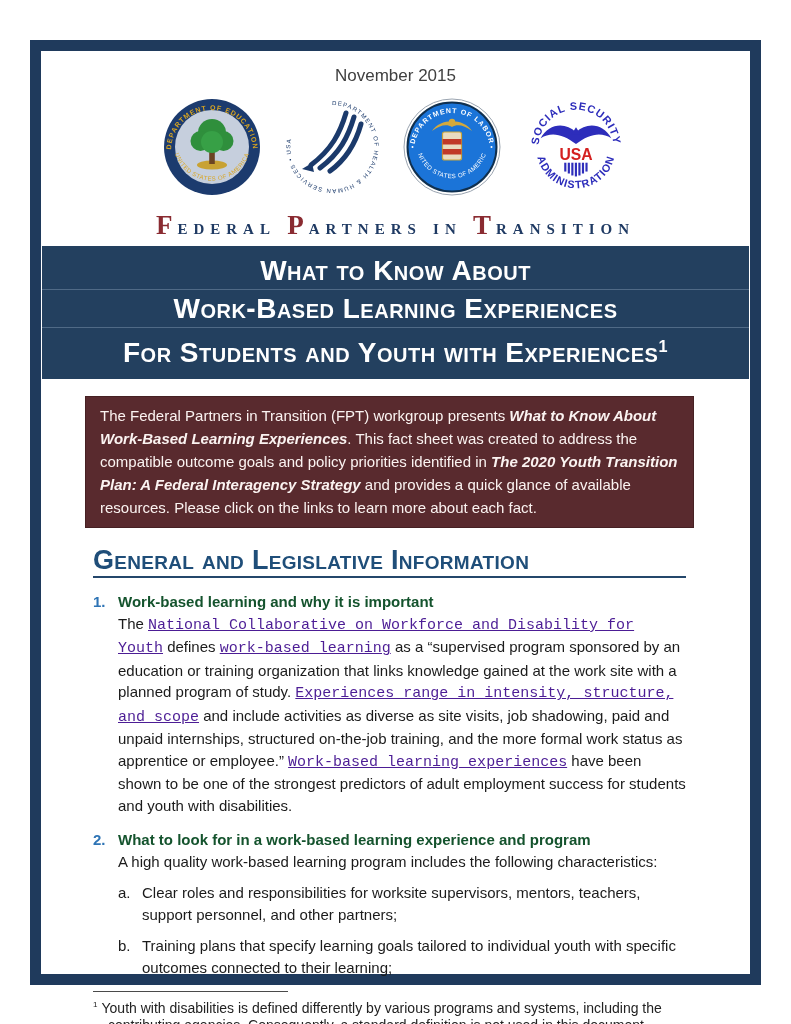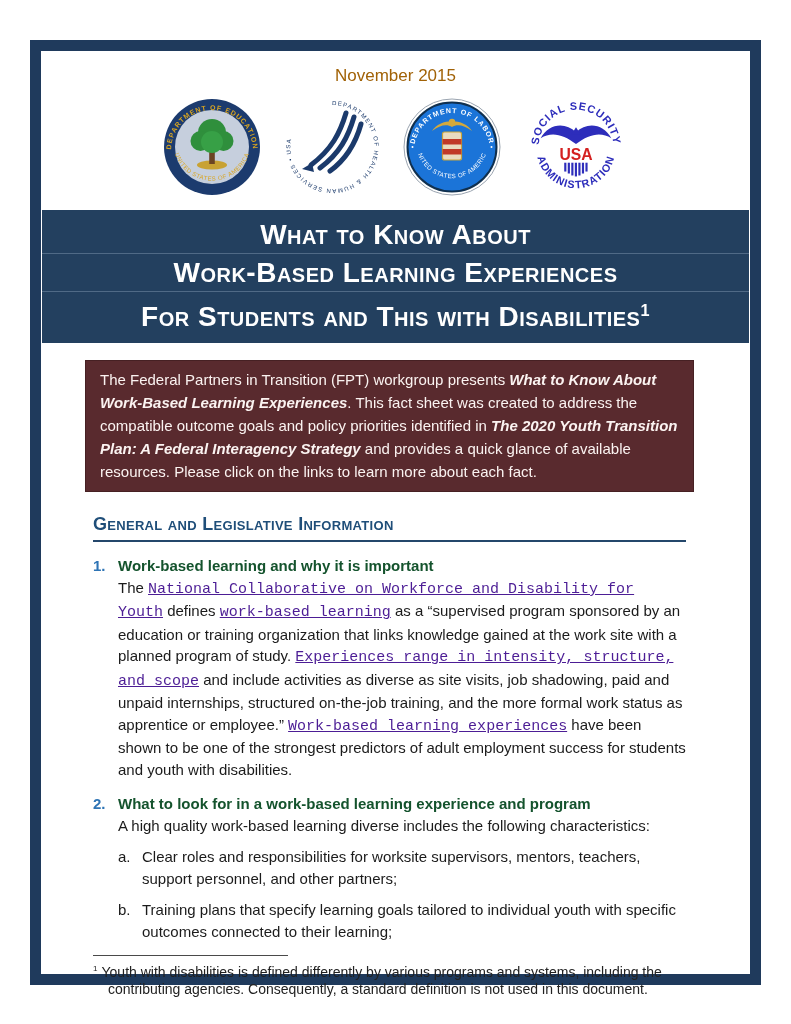--- a/index.html
+++ b/index.html
@@ -10,36 +10,36 @@
     color:#1b1b1b;
   }
   .page { position:relative; width:791px; height:1024px; background:#fff; overflow:hidden; }
   .frame {
     position:absolute; left:30px; top:40px; width:731px; height:945px;
     border:11px solid #1f3a5c; background:#fff;
   }
 
   
   .header { text-align:center; padding-top:15px; }
-  .date { font-size:17px; color:#a16207; }
+  .date { font-size:17px; color:#404040; }
   .logos { display:flex; justify-content:center; align-items:center; gap:20px; margin-top:11px; height:100px; }
   .logo { width:100px; height:100px; overflow:visible; }
   .logo-ssa { width:108px; }
 
   .fpt-title {
     margin-top:13px;
     font-family:"Liberation Serif","DejaVu Serif",serif;
     font-variant:small-caps;
     font-size:21px; letter-spacing:6px;
     color:#1f3a63; font-weight:600; white-space:nowrap;
   }
   .fpt-title .initial { color:#8a2b31; font-weight:bold; font-size:27px; letter-spacing:5px; }
 
   
-  .banner { background:#23405f; margin:13px 1px 0 1px; padding:7px 0 9px 0; }
+  .banner { background:#23405f; margin:5px 1px 0 1px; padding:7px 0 9px 0; }
   .banner-line {
     text-align:center; color:#ffffff; font-weight:bold;
     font-variant:small-caps; font-size:28px; line-height:35px; letter-spacing:0.5px;
   }
   .banner-line + .banner-line { border-top:1px solid rgba(165,185,210,0.35); margin-top:1px; padding-top:1px; }
   .banner .sup { font-variant:normal; }
 
   
   .content { padding:17px 64px 0 52px; }
 
@@ -48,21 +48,21 @@
     margin-left:-8px; margin-right:-8px;
     padding:7px 14px 8px 14px;
     font-size:15px; line-height:23px;
     border:1px solid #462023;
   }
   .bi { font-weight:bold; font-style:italic; }
 
   .section-heading {
     margin-top:20px; color:#1f4e79;
     font-variant:small-caps; font-weight:bold;
-    font-size:18px; line-height:25px; letter-spacing:0.3px;
+    font-size:27px; line-height:25px; letter-spacing:0.3px;
     border-bottom:2px solid #24476b; padding-bottom:3px;
   }
 
   .list-item { display:flex; margin-top:13px; font-size:15px; line-height:21.5px; }
   .num { flex:none; width:25px; color:#2e74b5; font-weight:bold; }
   .item-body { flex:1; }
   .item-title { font-weight:bold; color:#14532d; }
   .item-text { color:#1b1b1b; }
   .sub-item { display:flex; margin-top:10px; }
   .letter { flex:none; width:24px; }
@@ -165,26 +165,27 @@
             <rect x="46.6" y="66" width="2.2" height="11"></rect>
             <rect x="50.2" y="66" width="2.2" height="13"></rect>
             <rect x="53.8" y="66" width="2.2" height="14"></rect>
             <rect x="57.4" y="66" width="2.2" height="13"></rect>
             <rect x="61" y="66" width="2.2" height="11"></rect>
             <rect x="64.6" y="66" width="2.2" height="9"></rect>
           </g>
         </svg>
       </div>
 
+      <div class="fpt-title"><span class="initial">F</span><span>ederal </span><span class="initial">P</span><span>artners </span><span>in </span><span class="initial">T</span><span>ransition</span></div>
     </div>
 
     <div class="banner">
       <div class="banner-line"><span>What to Know About</span></div>
       <div class="banner-line"><span>Work-Based Learning Experiences</span></div>
-      <div class="banner-line"><span>For Students and This with Disabilities</span><span class="sup">1</span></div>
+      <div class="banner-line"><span>For Students and Youth with Experiences</span><span class="sup">1</span></div>
     </div>
 
     <div class="content">
 
       <div class="intro-box">
         <p><span>The Federal Partners in Transition (FPT) workgroup presents </span><span class="bi">What to Know About Work-Based Learning Experiences</span><span>. This fact sheet was created to address the compatible outcome goals and policy priorities identified in </span><span class="bi">The 2020 Youth Transition Plan: A Federal Interagency Strategy</span><span> and provides a quick glance of available resources. Please click on the links to learn more about each fact.</span></p>
       </div>
 
       <h2 class="section-heading">General and Legislative Information</h2>
 
@@ -193,21 +194,21 @@
         <div class="item-body">
           <div class="item-title">Work-based learning and why it is important</div>
           <div class="item-text"><span>The </span><a href="#" class="link">National Collaborative on Workforce and Disability for Youth</a><span> defines </span><a href="#" class="link">work-based learning</a><span> as a “supervised program sponsored by an education or training organization that links knowledge gained at the work site with a planned program of study. </span><a href="#" class="link">Experiences range in intensity, structure, and scope</a><span> and include activities as diverse as site visits, job shadowing, paid and unpaid internships, structured on-the-job training, and the more formal work status as apprentice or employee.” </span><a href="#" class="link">Work-based learning experiences</a><span> have been shown to be one of the strongest predictors of adult employment success for students and youth with disabilities.</span></div>
         </div>
       </div>
 
       <div class="list-item">
         <span class="num">2.</span>
         <div class="item-body">
           <div class="item-title">What to look for in a work-based learning experience and program</div>
-          <div class="item-text"><span>A high quality work-based learning diverse includes the following characteristics:</span></div>
+          <div class="item-text"><span>A high quality work-based learning program includes the following characteristics:</span></div>
 
           <div class="sub-item">
             <span class="letter">a.</span>
             <div>Clear roles and responsibilities for worksite supervisors, mentors, teachers, support personnel, and other partners;</div>
           </div>
 
           <div class="sub-item">
             <span class="letter">b.</span>
             <div>Training plans that specify learning goals tailored to individual youth with specific outcomes connected to their learning;</div>
           </div>

